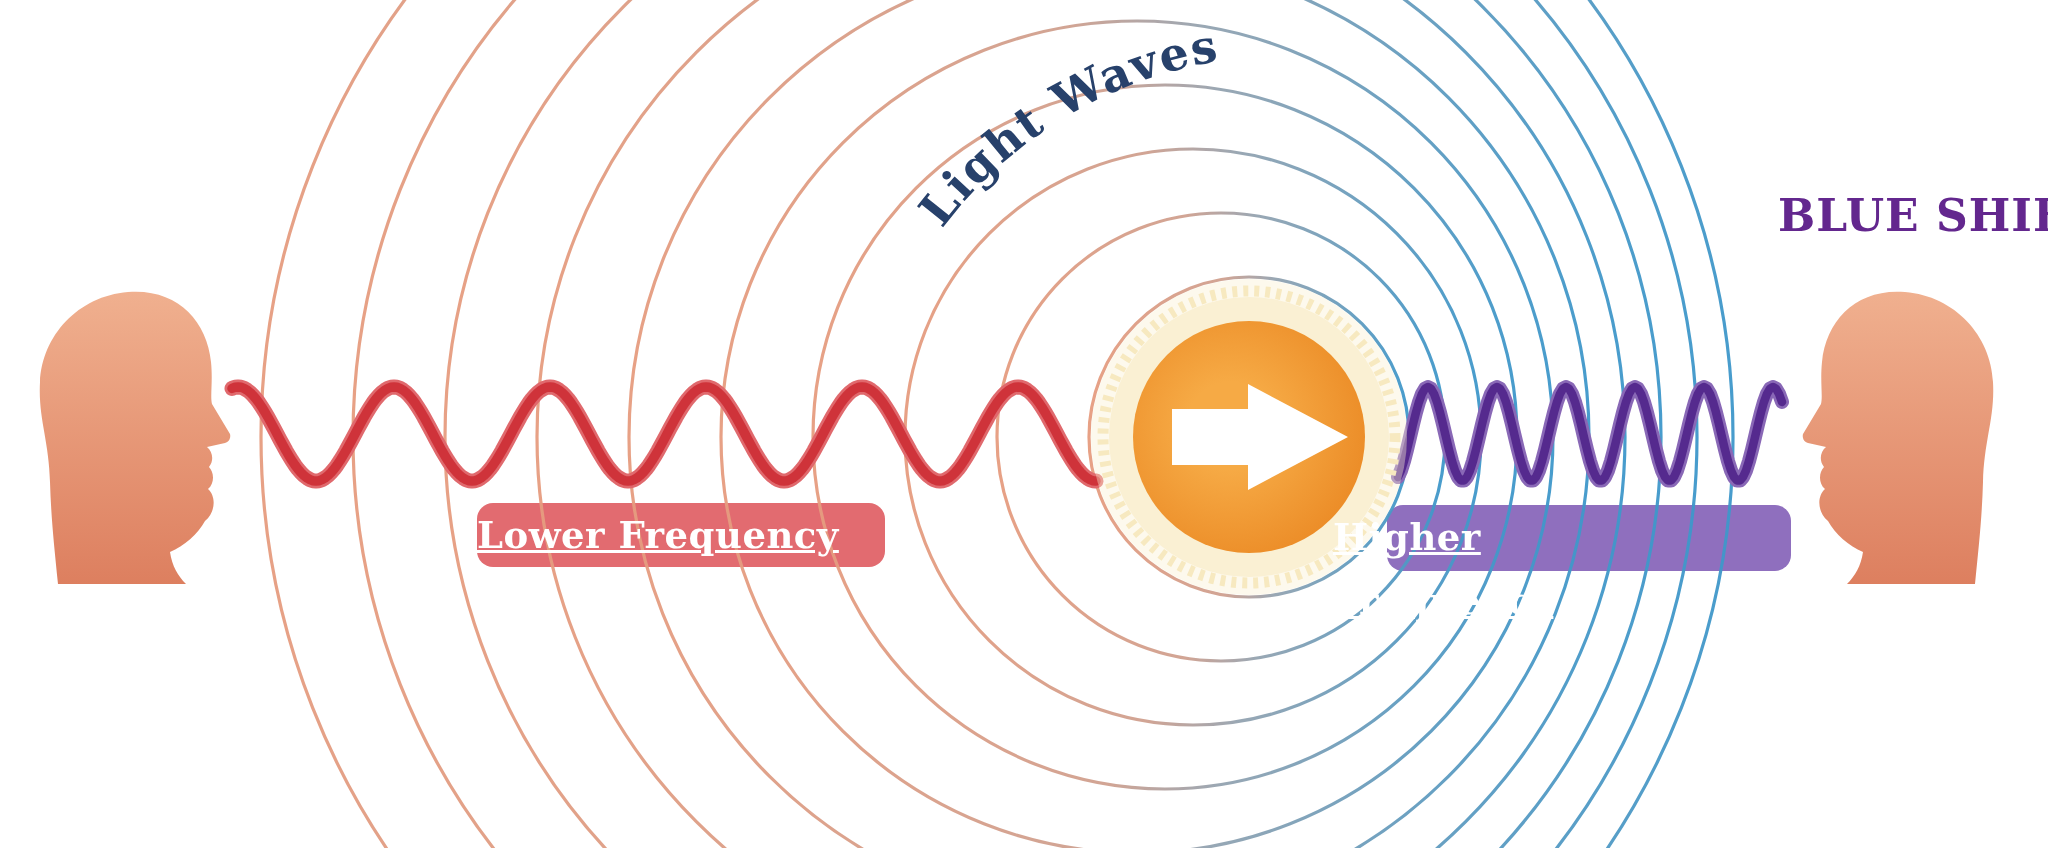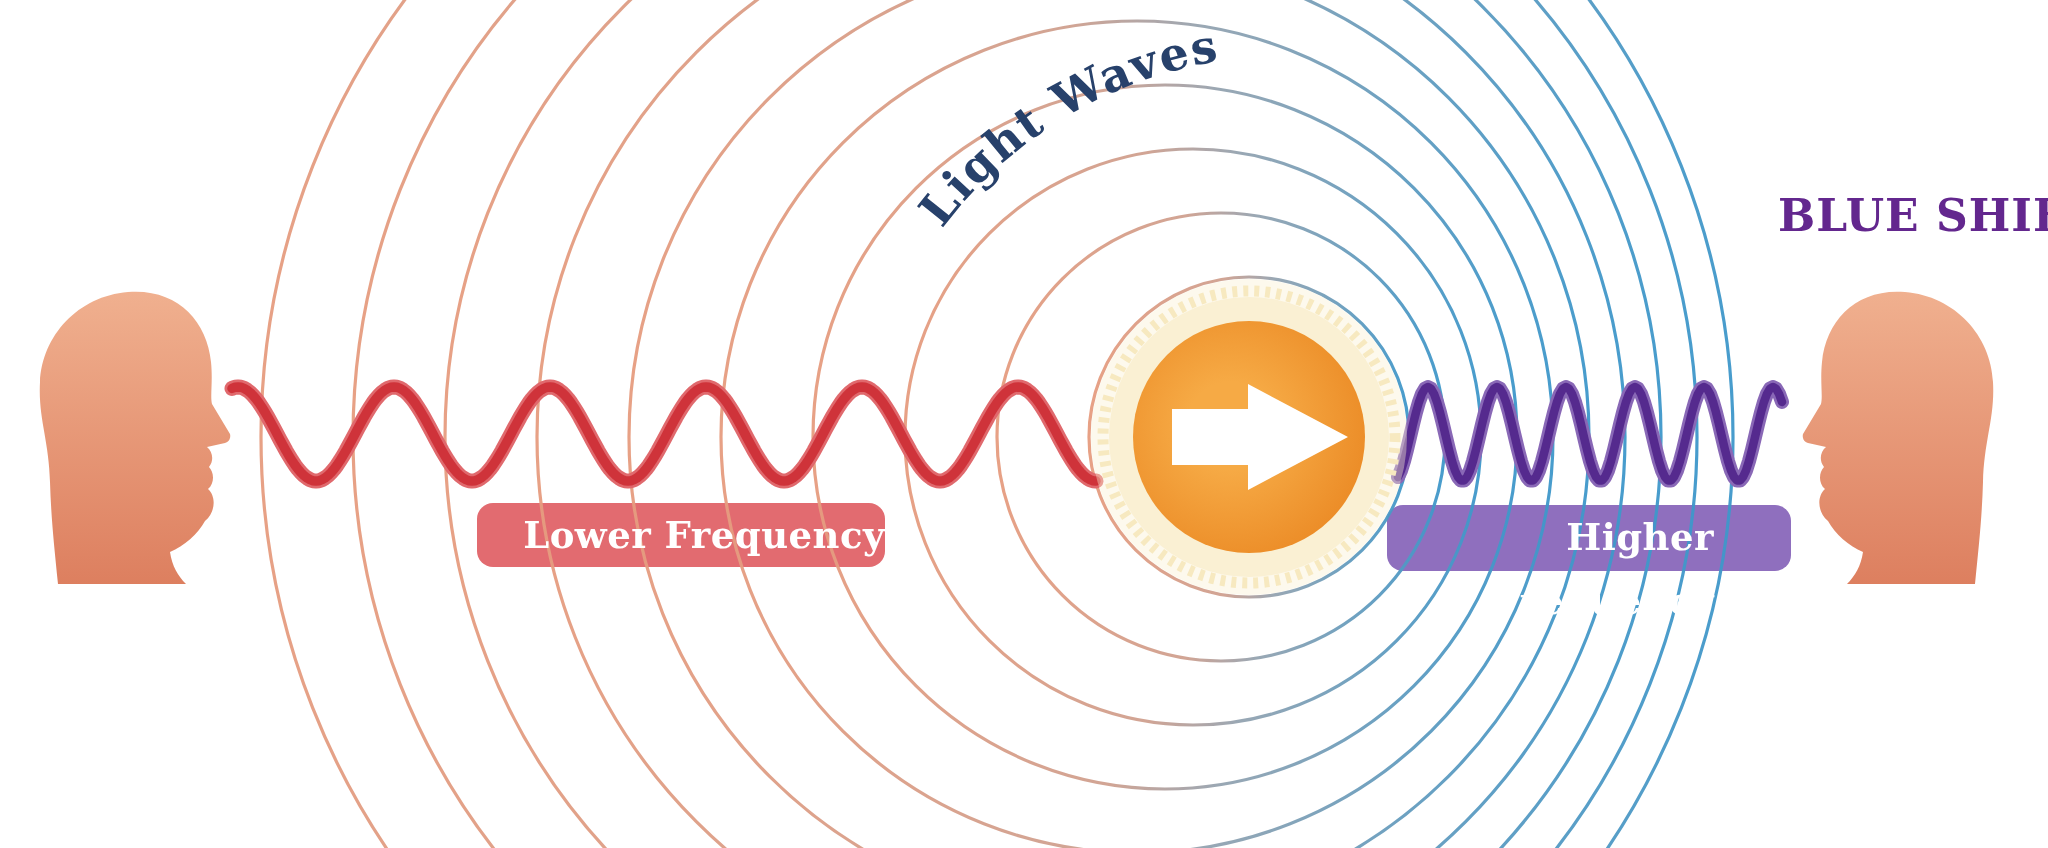--- a/index.html
+++ b/index.html
@@ -19,23 +19,23 @@
   .red-glow{stroke:var(--red_wave_glow);stroke-width:15px;}
   .red-core{stroke:var(--red_wave_core);stroke-width:9.5px;}
   .purple-glow{stroke:var(--purple_wave_glow);stroke-width:14px;}
   .purple-core{stroke:var(--purple_wave_core);stroke-width:8.5px;}
 
   
   .badge-bg{opacity:.93;}
   .badge-lower{fill:var(--badge_lower_bg);}
   .badge-higher{fill:var(--badge_higher_bg);}
   .badge-text{position:absolute;color:var(--badge_text);font-weight:bold;font-size:37px;
-              text-align:right;line-height:64px;letter-spacing:.5px;}
+              text-align:left;line-height:64px;letter-spacing:.5px;text-decoration:underline;}
   #lower-text{left:477px;top:503px;width:408px;}
-  #higher-text{left:1390px;top:505px;width:324px;}
+  #higher-text{left:1333px;top:505px;width:324px;}
 
   
   .halo-outer{fill:var(--halo);opacity:.4;}
   .halo-spike-ring{fill:none;stroke:var(--halo_spikes);stroke-width:11px;stroke-dasharray:5 6;}
   .halo-disc{fill:var(--halo);}
   .sun-core{fill:url(#sunGrad);}
   .stop-sun-in{stop-color:var(--sun_inner);}
   .stop-sun-out{stop-color:var(--sun_outer);}
   .arrow{fill:#ffffff;}
 

